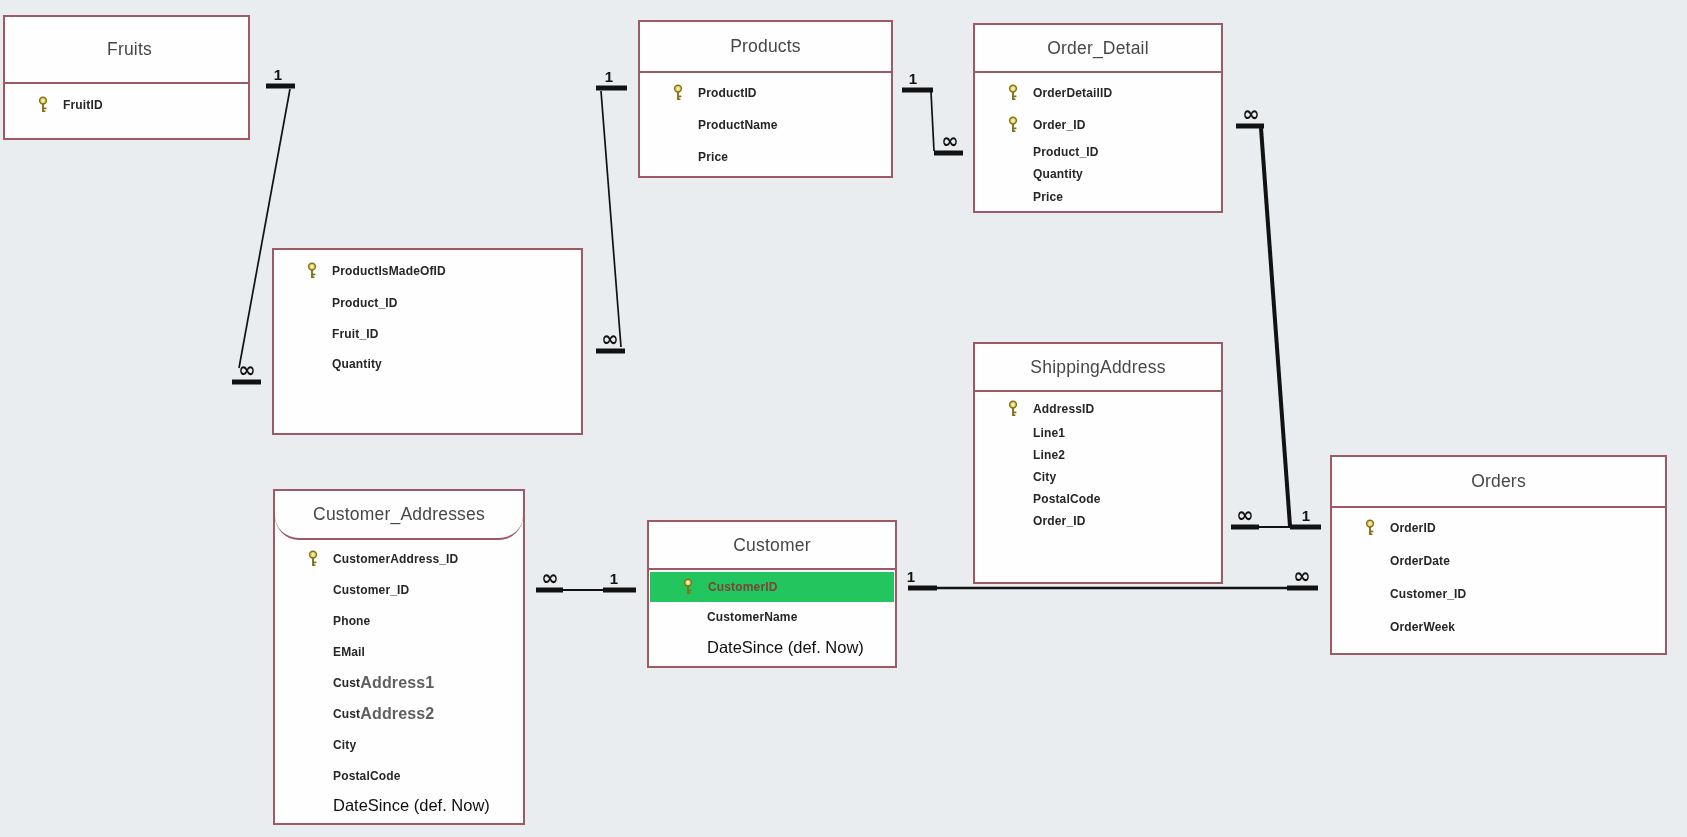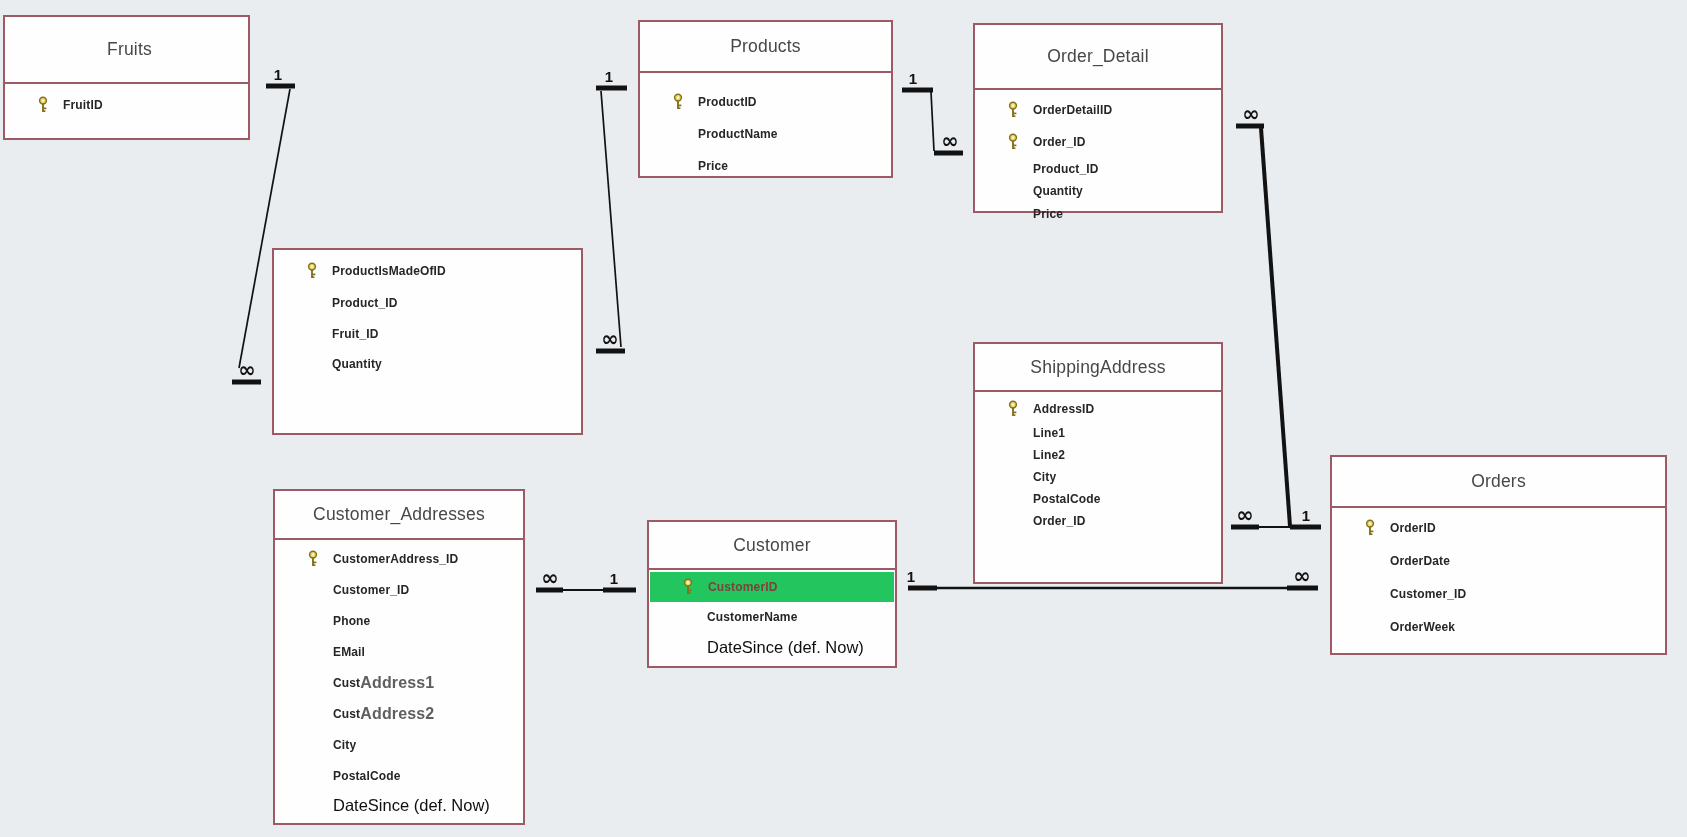--- a/index.html
+++ b/index.html
@@ -71,41 +71,41 @@
     <line x1="7" y1="15.2" x2="9.4" y2="15.2" stroke="#857119" stroke-width="1.7"></line>
   </svg>
 <span class="ftext">FruitID</span>
         </div>
       </div>
     </div>
     <div class="tbl" style="left: 638px; top: 20px; width: 255px; height: 158px;">
       <div class="tbl-header" style="height: 51px;">
         <span class="tbl-title">Products</span>
       </div>
-      <div class="tbl-rows" style="padding-top: 13px;">
+      <div class="tbl-rows" style="padding-top: 4px;">
         <div class="frow" style="height: 32px;">
   <svg class="keyicon" viewBox="0 0 14 18">
     <circle cx="7" cy="4.6" r="3.4" fill="#e8da6e" stroke="#857119" stroke-width="1.5"></circle>
     <circle cx="7" cy="4.6" r="1.1" fill="#fdfcf4" stroke="none"></circle>
     <line x1="7" y1="8" x2="7" y2="16" stroke="#857119" stroke-width="1.9"></line>
     <line x1="7" y1="12.4" x2="10.4" y2="12.4" stroke="#857119" stroke-width="1.7"></line>
     <line x1="7" y1="15.2" x2="9.4" y2="15.2" stroke="#857119" stroke-width="1.7"></line>
   </svg>
 <span class="ftext">ProductID</span>
         </div>
         <div class="frow" style="height: 32px;">
           <span class="ftext">ProductName</span>
         </div>
         <div class="frow" style="height: 32px;">
           <span class="ftext">Price</span>
         </div>
       </div>
     </div>
     <div class="tbl" style="left: 973px; top: 23px; width: 250px; height: 190px;">
-      <div class="tbl-header" style="height: 65px;">
+      <div class="tbl-header" style="height: 48px;">
         <span class="tbl-title">Order_Detail</span>
       </div>
       <div class="tbl-rows" style="padding-top: 3px;">
         <div class="frow" style="height: 33px;">
   <svg class="keyicon" viewBox="0 0 14 18">
     <circle cx="7" cy="4.6" r="3.4" fill="#e8da6e" stroke="#857119" stroke-width="1.5"></circle>
     <circle cx="7" cy="4.6" r="1.1" fill="#fdfcf4" stroke="none"></circle>
     <line x1="7" y1="8" x2="7" y2="16" stroke="#857119" stroke-width="1.9"></line>
     <line x1="7" y1="12.4" x2="10.4" y2="12.4" stroke="#857119" stroke-width="1.7"></line>
     <line x1="7" y1="15.2" x2="9.4" y2="15.2" stroke="#857119" stroke-width="1.7"></line>
@@ -182,21 +182,21 @@
         </div>
         <div class="frow" style="height: 22px;">
           <span class="ftext">PostalCode</span>
         </div>
         <div class="frow" style="height: 22px;">
           <span class="ftext">Order_ID</span>
         </div>
       </div>
     </div>
     <div class="tbl" style="left: 273px; top: 489px; width: 252px; height: 336px;">
-      <div class="tbl-header" style="height: 49px;">
+      <div class="tbl-header" style="height: 49px; border-radius: 24px;">
         <span class="tbl-title">Customer_Addresses</span>
       </div>
       <div class="tbl-rows" style="padding-top: 3px;">
         <div class="frow" style="height: 31px;">
   <svg class="keyicon" viewBox="0 0 14 18">
     <circle cx="7" cy="4.6" r="3.4" fill="#e8da6e" stroke="#857119" stroke-width="1.5"></circle>
     <circle cx="7" cy="4.6" r="1.1" fill="#fdfcf4" stroke="none"></circle>
     <line x1="7" y1="8" x2="7" y2="16" stroke="#857119" stroke-width="1.9"></line>
     <line x1="7" y1="12.4" x2="10.4" y2="12.4" stroke="#857119" stroke-width="1.7"></line>
     <line x1="7" y1="15.2" x2="9.4" y2="15.2" stroke="#857119" stroke-width="1.7"></line>

